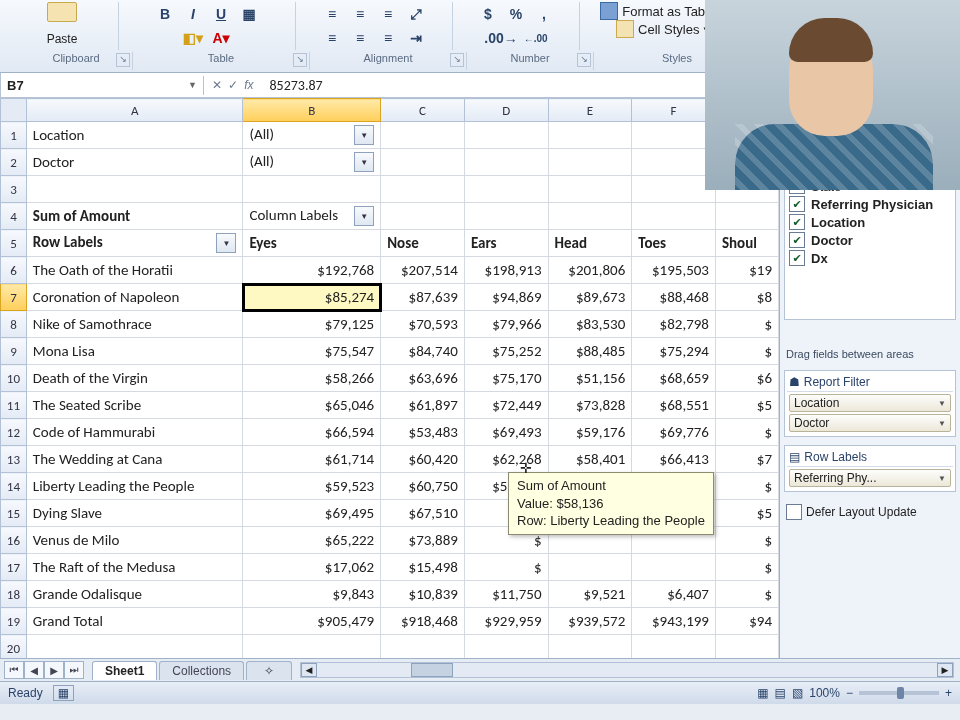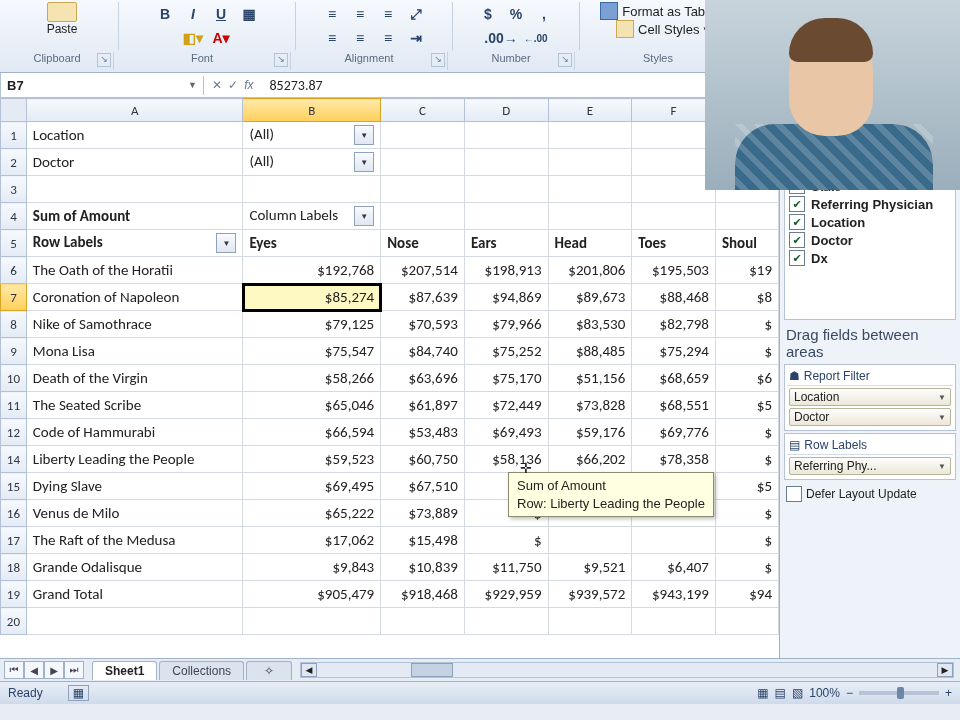--- a/index.html
+++ b/index.html
@@ -1,24 +1,24 @@
 <!DOCTYPE html>
 <html><head>
 <meta charset="utf-8">
 <style>
 html,body{margin:0;padding:0;font-family:"Segoe UI",Tahoma,sans-serif;font-size:13px;background:#e8edf3;color:#222;width:960px;height:720px;overflow:hidden}
 .ribbon{background:linear-gradient(#f6f9fd,#e1e9f4);border-bottom:1px solid #9fb2c9;padding:2px 6px 0 6px;position:relative;height:70px}
 .rib-groups{display:flex;gap:0;height:48px}
 .rib-group{display:flex;flex-direction:column;align-items:center;padding:0 8px;border-right:1px solid #c5d2e2;height:48px;justify-content:flex-start}
 .rib-row{display:flex;gap:4px;align-items:center}
 .rib-btn{min-width:22px;height:22px;border:1px solid transparent;border-radius:3px;display:flex;align-items:center;justify-content:center;font-size:14px;font-weight:bold;color:#2a4369}
-.group-labels{display:flex;position:absolute;bottom:2px;left:1px;right:250px;height:18px}
+.group-labels{display:flex;position:absolute;bottom:2px;left:20px;right:250px;height:18px}
 .glabel{flex:0 0 auto;text-align:center;font-size:11px;color:#5a6b82;border-right:1px solid #c5d2e2;padding:0 8px;position:relative}
 .glabel .dlaunch{position:absolute;right:2px;top:1px;font-size:9px;color:#6a7c94;border:1px solid #b5c3d6;width:12px;height:12px;line-height:10px}
-.paste-block{display:flex;flex-direction:column;align-items:center;gap:0}
+.paste-block{display:flex;flex-direction:column;align-items:center;gap:10px}
 .paste-icon{width:28px;height:18px;background:#f5e4b2;border:1px solid #c9a94f;border-radius:2px;position:relative}
 .name-fx{display:flex;align-items:center;background:#fff;border:1px solid #b6c3d4;border-top:none;height:24px}
 .namebox{width:190px;border-right:1px solid #b6c3d4;padding:2px 6px;font-weight:bold;display:flex;align-items:center;justify-content:space-between}
 .namebox .dd{font-size:9px;color:#666}
 .fx-btns{display:flex;gap:6px;padding:0 8px;color:#6a7a8f;font-size:12px}
 .fxbar{flex:1;padding:2px 8px;font-family:Calibri,sans-serif;font-size:14px}
 .sheet-wrap{display:flex;height:560px}
 .grid{flex:1;overflow:hidden;background:#fff;position:relative;font-family:Calibri,sans-serif;font-size:15px}
 table{border-collapse:collapse;table-layout:fixed}
 th.colhead{background:linear-gradient(#f6f9fd,#e4ebf5);border:1px solid #b2c1d6;font-weight:normal;text-align:center;height:20px;font-size:13px;color:#334}
@@ -34,27 +34,27 @@
 .col-E{width:78px}
 .col-F{width:78px}
 .col-G{width:58px}
 td.num{text-align:right}
 td.txt{text-align:left}
 .selcell{outline:3px solid #000;outline-offset:-2px;background:#fef9c3}
 .ddarrow{display:inline-flex;width:18px;height:18px;border:1px solid #8ea2bd;background:linear-gradient(#f8fafd,#dfe7f2);align-items:center;justify-content:center;font-size:8px;color:#334;float:right;margin-left:4px}
 .gtotal td{border-top:1px solid #7c93b1;font-weight:normal}
 .tooltip{position:absolute;left:508px;top:374px;background:#ffffe1;border:1px solid #8b8b70;padding:4px 8px;font-size:13px;font-family:Tahoma,sans-serif;line-height:1.35;box-shadow:2px 2px 4px rgba(0,0,0,.25);z-index:50}
 .cursor-pt{position:absolute;left:520px;top:362px;z-index:60;font-size:14px;pointer-events:none}
-.fieldlist{width:172px;background:#eef3fa;border-left:1px solid #9fb2c9;padding:4px 4px;display:flex;flex-direction:column;gap:2px;font-size:13px}
+.fieldlist{width:172px;background:#eef3fa;border-left:1px solid #9fb2c9;padding:4px 4px;display:flex;flex-direction:column;gap:8px;font-size:13px}
 .fl-fields{border:1px solid #b6c3d6;background:#fff;padding:2px 2px;height:212px;overflow:hidden}
 .fl-item{display:flex;align-items:center;gap:6px;padding:1px 2px}
 .fl-chk{width:14px;height:14px;border:1px solid #6a7c94;display:inline-flex;align-items:center;justify-content:center;font-size:11px;color:#145c2a;background:#fff}
 .fl-item.checked .fl-chk::before{content:"✔"}
 .fl-item.checked span.lbl{font-weight:bold}
-.fl-caption{font-size:15px;color:#3a4a60;margin:4px 2px 2px 2px}
+.fl-caption{font-size:11px;color:#3a4a60;margin:20px 2px 2px 2px}
 .fl-area{border:1px solid #b6c3d6;background:#fff;min-height:40px;padding:2px}
 .fl-area-title{display:flex;align-items:center;gap:4px;font-size:12px;color:#2a4369;padding:2px 2px;border-bottom:1px solid #d4dcea}
 .fl-pill{background:linear-gradient(#fdfdfc,#ece7d8);border:1px solid #b8b49a;border-radius:2px;padding:1px 4px;margin:2px;font-size:12px;display:flex;justify-content:space-between;align-items:center}
 .fl-pill .dd{font-size:8px;color:#555}
 .defer{display:flex;align-items:center;gap:4px;font-size:12px;padding:4px 2px}
 .tabs{display:flex;align-items:center;background:#e6ecf4;border-top:1px solid #9fb2c9;height:22px;padding-left:4px;font-size:12px}
 .tab-nav{display:flex;gap:0;margin-right:8px}
 .tab-nav span{width:18px;height:16px;border:1px solid #9fb2c9;background:#f4f7fb;display:inline-flex;align-items:center;justify-content:center;font-size:10px;color:#445}
 .sheet-tab{padding:2px 12px;border:1px solid #9fb2c9;border-bottom:none;background:#fff;border-radius:3px 3px 0 0;margin-right:2px}
 .sheet-tab.inactive{background:#dbe3ee;color:#445}
@@ -121,21 +121,21 @@
         <span class="rib-btn" style="font-size:10px">←.00</span>
       </div>
     </div>
     <div class="rib-group" style="width:150px;align-items:center">
       <div class="rib-row"><span class="mini-icon" style="background:#7aa0d4;border:1px solid #3a6aa4"></span><span>Format as Table</span> ▾</div>
       <div class="rib-row"><span class="mini-icon" style="background:#f4e3b2;border:1px solid #caa94f"></span><span>Cell Styles</span> ▾</div>
     </div>
   </div>
   <div class="group-labels">
     <div class="glabel" style="width:96px"><span>Clipboard</span><span class="dlaunch">↘</span></div>
-    <div class="glabel" style="width:160px"><span>Font</span><span class="dlaunch">↘</span></div>
+    <div class="glabel" style="width:160px"><span>Table</span><span class="dlaunch">↘</span></div>
     <div class="glabel" style="width:140px"><span>Alignment</span><span class="dlaunch">↘</span></div>
     <div class="glabel" style="width:110px"><span>Number</span><span class="dlaunch">↘</span></div>
     <div class="glabel" style="width:150px"><span>Styles</span></div>
   </div>
 </div>
 
 <div class="name-fx">
   <div class="namebox">
       <span>B7</span>
       <span class="dd">▼</span>
@@ -276,20 +276,30 @@
             <th class="rowhead">12</th>
             <td class="txt col-A">Code of Hammurabi</td>
             <td class="num col-B">$66,594</td>
             <td class="num col-C">$53,483</td>
             <td class="num col-D">$69,493</td>
             <td class="num col-E">$59,176</td>
             <td class="num col-F">$69,776</td>
             <td class="num col-G">$</td>
           </tr>
           <tr class="">
+            <th class="rowhead">13</th>
+            <td class="txt col-A">The Wedding at Cana</td>
+            <td class="num col-B">$61,714</td>
+            <td class="num col-C">$60,420</td>
+            <td class="num col-D">$62,268</td>
+            <td class="num col-E">$58,401</td>
+            <td class="num col-F">$66,413</td>
+            <td class="num col-G">$7</td>
+          </tr>
+          <tr class="">
             <th class="rowhead">14</th>
             <td class="txt col-A">Liberty Leading the People</td>
             <td class="num col-B">$59,523</td>
             <td class="num col-C">$60,750</td>
             <td class="num col-D">$58,136</td>
             <td class="num col-E">$66,202</td>
             <td class="num col-F">$78,358</td>
             <td class="num col-G">$</td>
           </tr>
           <tr class="">
@@ -349,20 +359,21 @@
             <td></td>
             <td></td>
             <td></td>
             <td></td>
             <td></td>
           </tr>
         </tbody>
       </table>
     <div class="tooltip">
       <div>Sum of Amount</div>
+      <div>Value: $58,136</div>
       <div>Row: Liberty Leading the People</div>
     </div>
     <div class="cursor-pt">✛</div>
   </div>
 
   <div class="fieldlist">
     <div class="fl-fields" id="fl-fields">
         <div class="fl-item">
           <span class="fl-chk"></span>
           <span class="lbl">Date</span>
@@ -447,21 +458,21 @@
   <div class="sheet-tab inactive">Collections</div>
   <div class="sheet-tab inactive" style="width:20px;text-align:center">✧</div>
   <div class="hscroll">
     <div class="arr" style="left:0">◀</div>
     <div class="thumb"></div>
     <div class="arr" style="right:0">▶</div>
   </div>
 </div>
 
 <div class="status">
-  <div style="display:flex;gap:25px;align-items:center">
+  <div style="display:flex;gap:10px;align-items:center">
     <span>Ready</span>
     <span style="border:1px solid #8ea2bd;padding:0 4px">▦</span>
   </div>
   <div class="zoom">
     <span>▦</span>
     <span>▤</span>
     <span>▧</span>
     <span>100%</span>
     <span>−</span>
     <div class="track">

